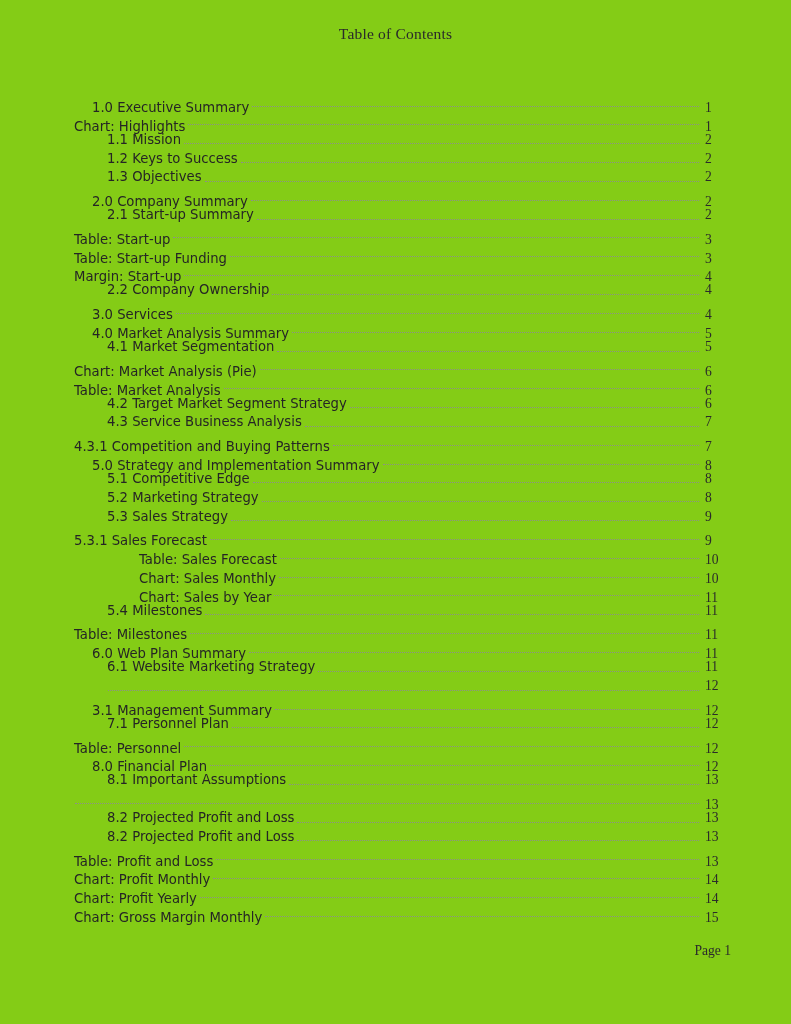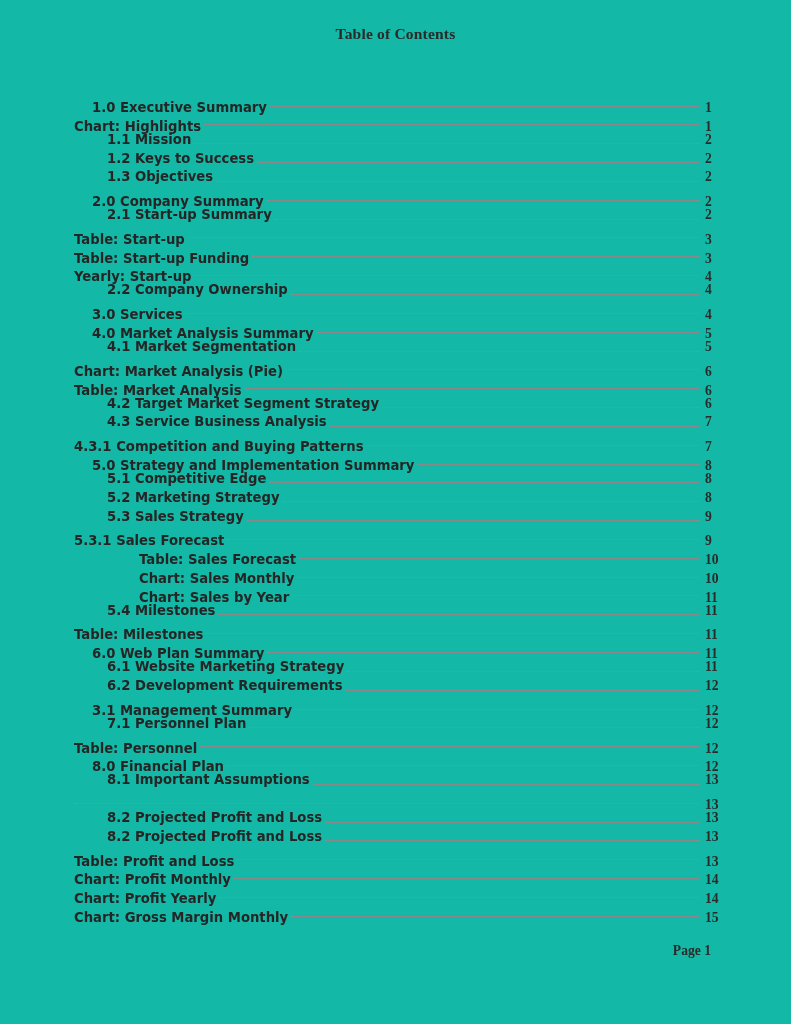--- a/index.html
+++ b/index.html
@@ -11,22 +11,21 @@
     width: 791px;
     height: 1024px;
     position: relative;
     font-family: "DejaVu Sans", sans-serif;
     overflow: hidden;
   }
 
   .page {
     position: absolute;
     inset: 0;
-    background: #14b8a6;
-    font-weight: bold;
+    background: #84cc16;
   }
 
   
   .doc-title {
     position: absolute;
     top: 25px;
     left: 0;
     width: 791px;
     text-align: center;
     font-family: "Liberation Serif", "DejaVu Serif", serif;
@@ -93,21 +92,21 @@
   .lvl3 { padding-left: 139px; }
 
   .toc-entry { padding-right: 50px; }
 
   
   .footer {
     position: absolute;
     top: 943px;
     left: 0;
     width: 791px;
-    padding-right: 80px;
+    padding-right: 60px;
     box-sizing: border-box;
     text-align: right;
     font-family: "Liberation Serif", "DejaVu Serif", serif;
     font-size: 13.6px;
     color: #2b2b2b;
   }
 </style>
 </head>
 <body>
 
@@ -155,21 +154,21 @@
         <span class="entry-label">Table: Start-up</span>
         <span class="leader"></span>
         <span class="entry-page">3</span>
       </div>
       <div class="toc-entry lvl2">
         <span class="entry-label">Table: Start-up Funding</span>
         <span class="leader"></span>
         <span class="entry-page">3</span>
       </div>
       <div class="toc-entry lvl2">
-        <span class="entry-label">Yearly: Start-up</span>
+        <span class="entry-label">Margin: Start-up</span>
         <span class="leader"></span>
         <span class="entry-page">4</span>
       </div>
       <div class="toc-entry lvl1">
         <span class="entry-label">2.2 Company Ownership</span>
         <span class="leader"></span>
         <span class="entry-page">4</span>
       </div>
       <div class="toc-entry lvl0">
         <span class="entry-label">3.0 Services</span>
@@ -265,21 +264,20 @@
         <span class="entry-label">6.0 Web Plan Summary</span>
         <span class="leader"></span>
         <span class="entry-page">11</span>
       </div>
       <div class="toc-entry lvl1">
         <span class="entry-label">6.1 Website Marketing Strategy</span>
         <span class="leader"></span>
         <span class="entry-page">11</span>
       </div>
       <div class="toc-entry lvl1">
-        <span class="entry-label">6.2 Development Requirements</span>
         <span class="leader"></span>
         <span class="entry-page">12</span>
       </div>
       <div class="toc-entry lvl0">
         <span class="entry-label">3.1 Management Summary</span>
         <span class="leader"></span>
         <span class="entry-page">12</span>
       </div>
       <div class="toc-entry lvl1">
         <span class="entry-label">7.1 Personnel Plan</span>

